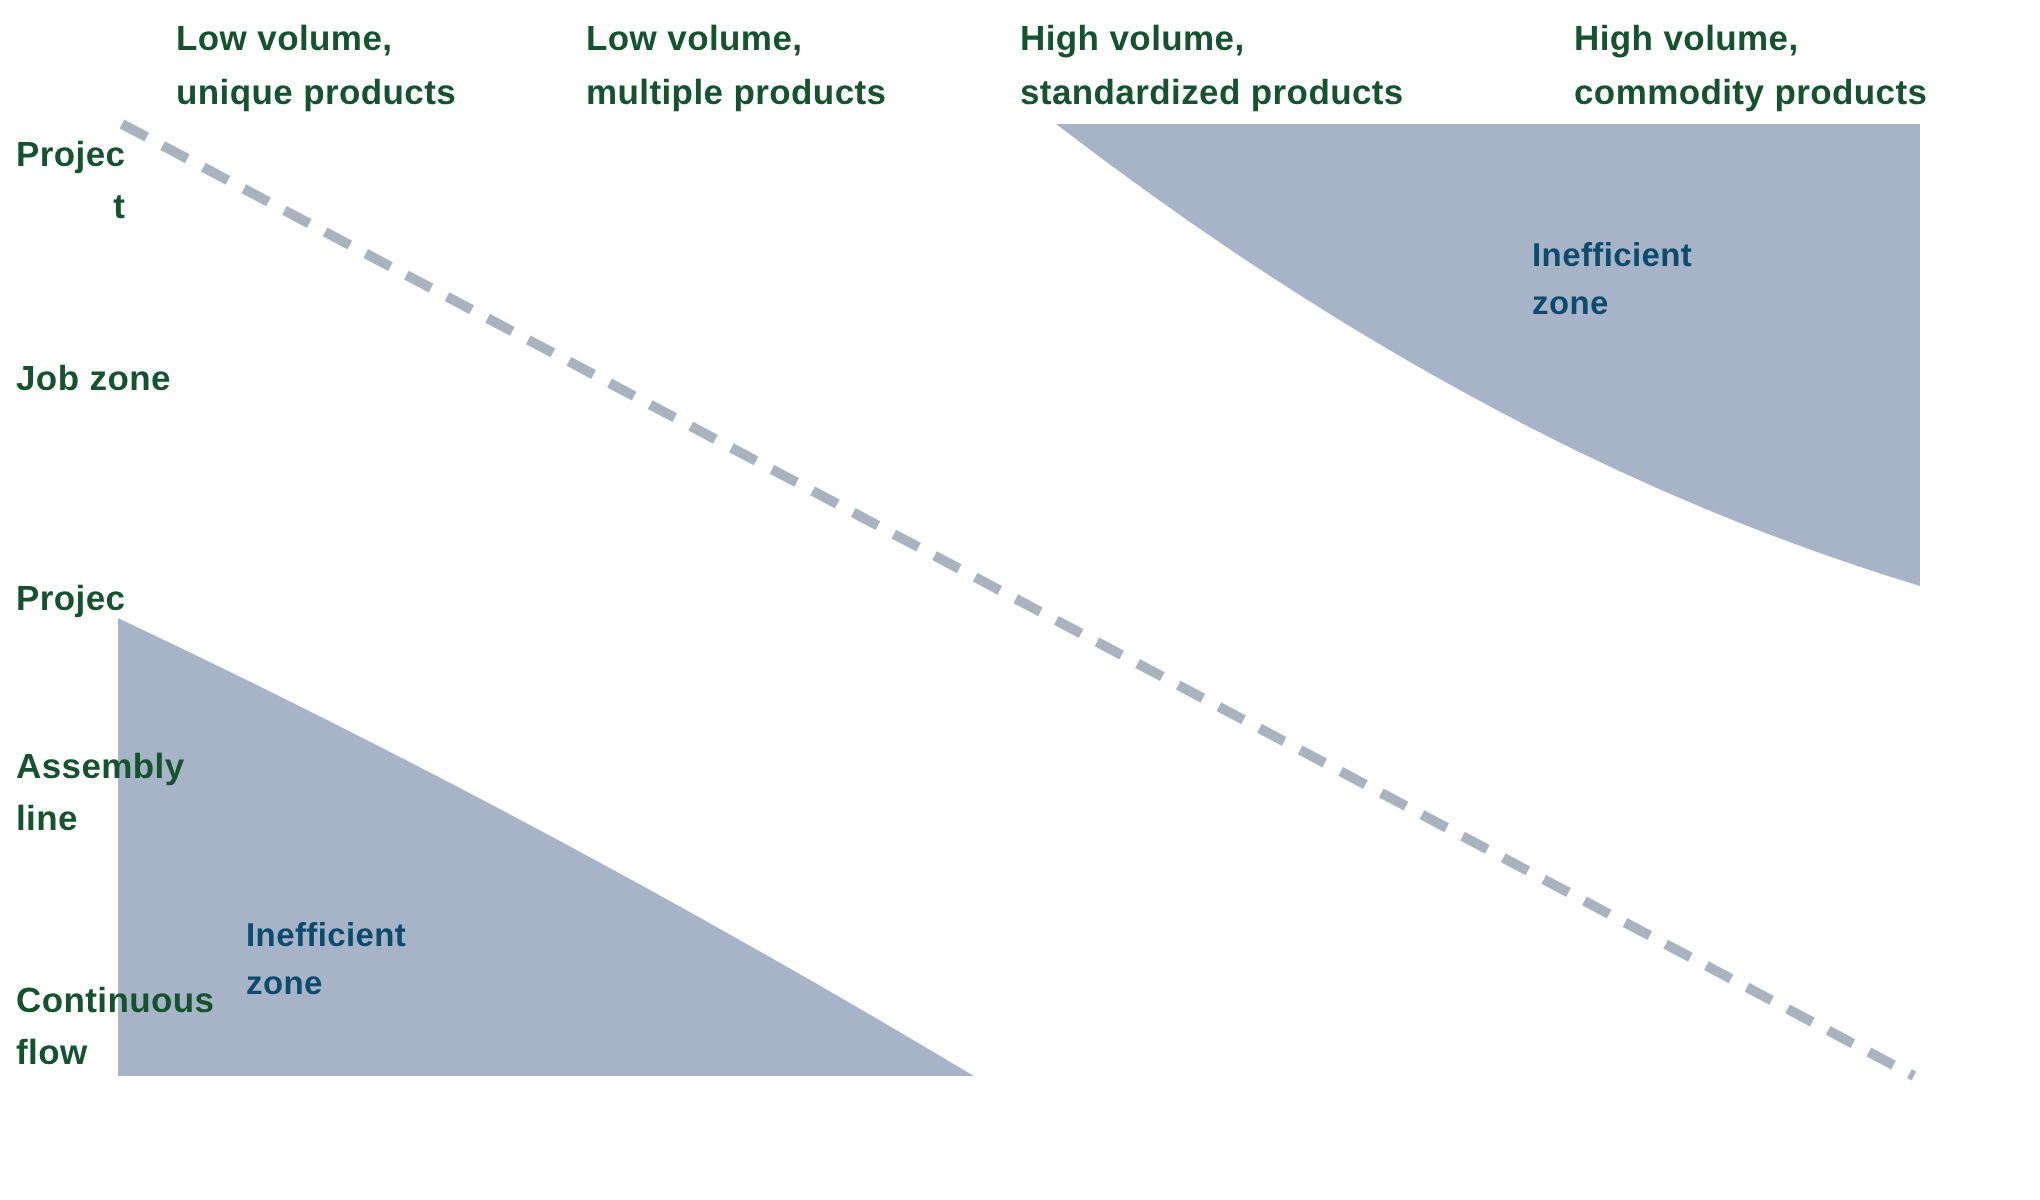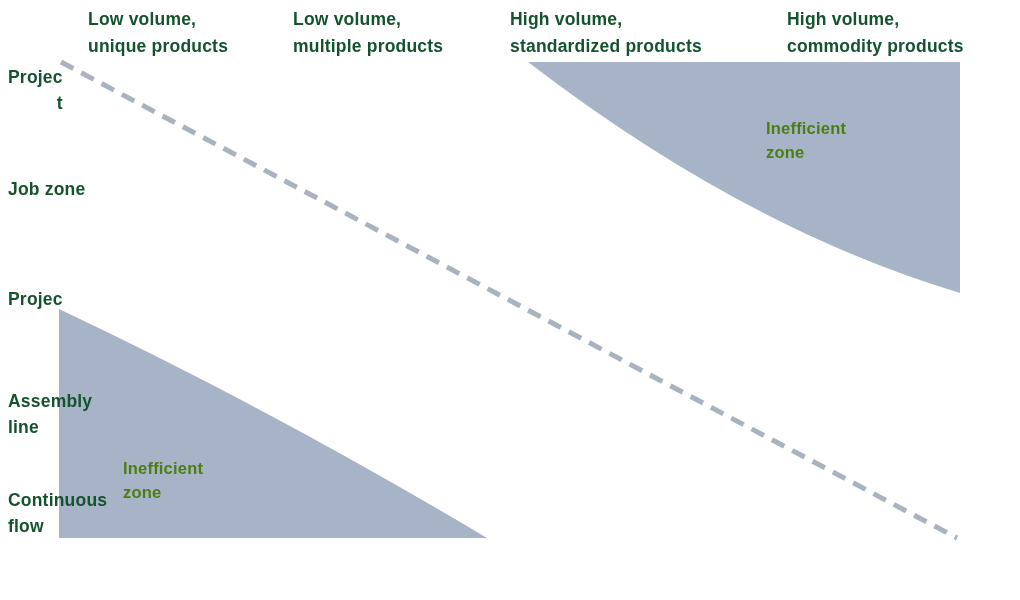--- a/index.html
+++ b/index.html
@@ -34,32 +34,32 @@
     font-size: 17.5px;
     line-height: 27px;
   }
   .row-lbl {
     font-size: 17.5px;
     line-height: 26px;
   }
   .navy-lbl {
     font-size: 16.5px;
     line-height: 24px;
-    color: #4d7c0f;
+    color: #0c4a6e;
   }
   
   .h1 { left: 88px;  top: 6px; }
   .h2 { left: 293px; top: 6px; }
   .h3 { left: 510px; top: 6px; }
   .h4 { left: 787px; top: 6px; }
   
   .r1 { left: 8px; top: 64px; text-align: right;  }
   .r2 { left: 8px; top: 176px; }
   .r3 { left: 8px; top: 286px; }
-  .r4 { left: 8px; top: 388px; }
+  .r4 { left: 8px; top: 370px; }
   .r5 { left: 8px; top: 487px; }
   
   .z1 { left: 766px; top: 116px; }
   .z2 { left: 123px; top: 456px; }
   
   .lf { left: 516px; top: 272px; }
 </style>
 </head>
 <body>
 

